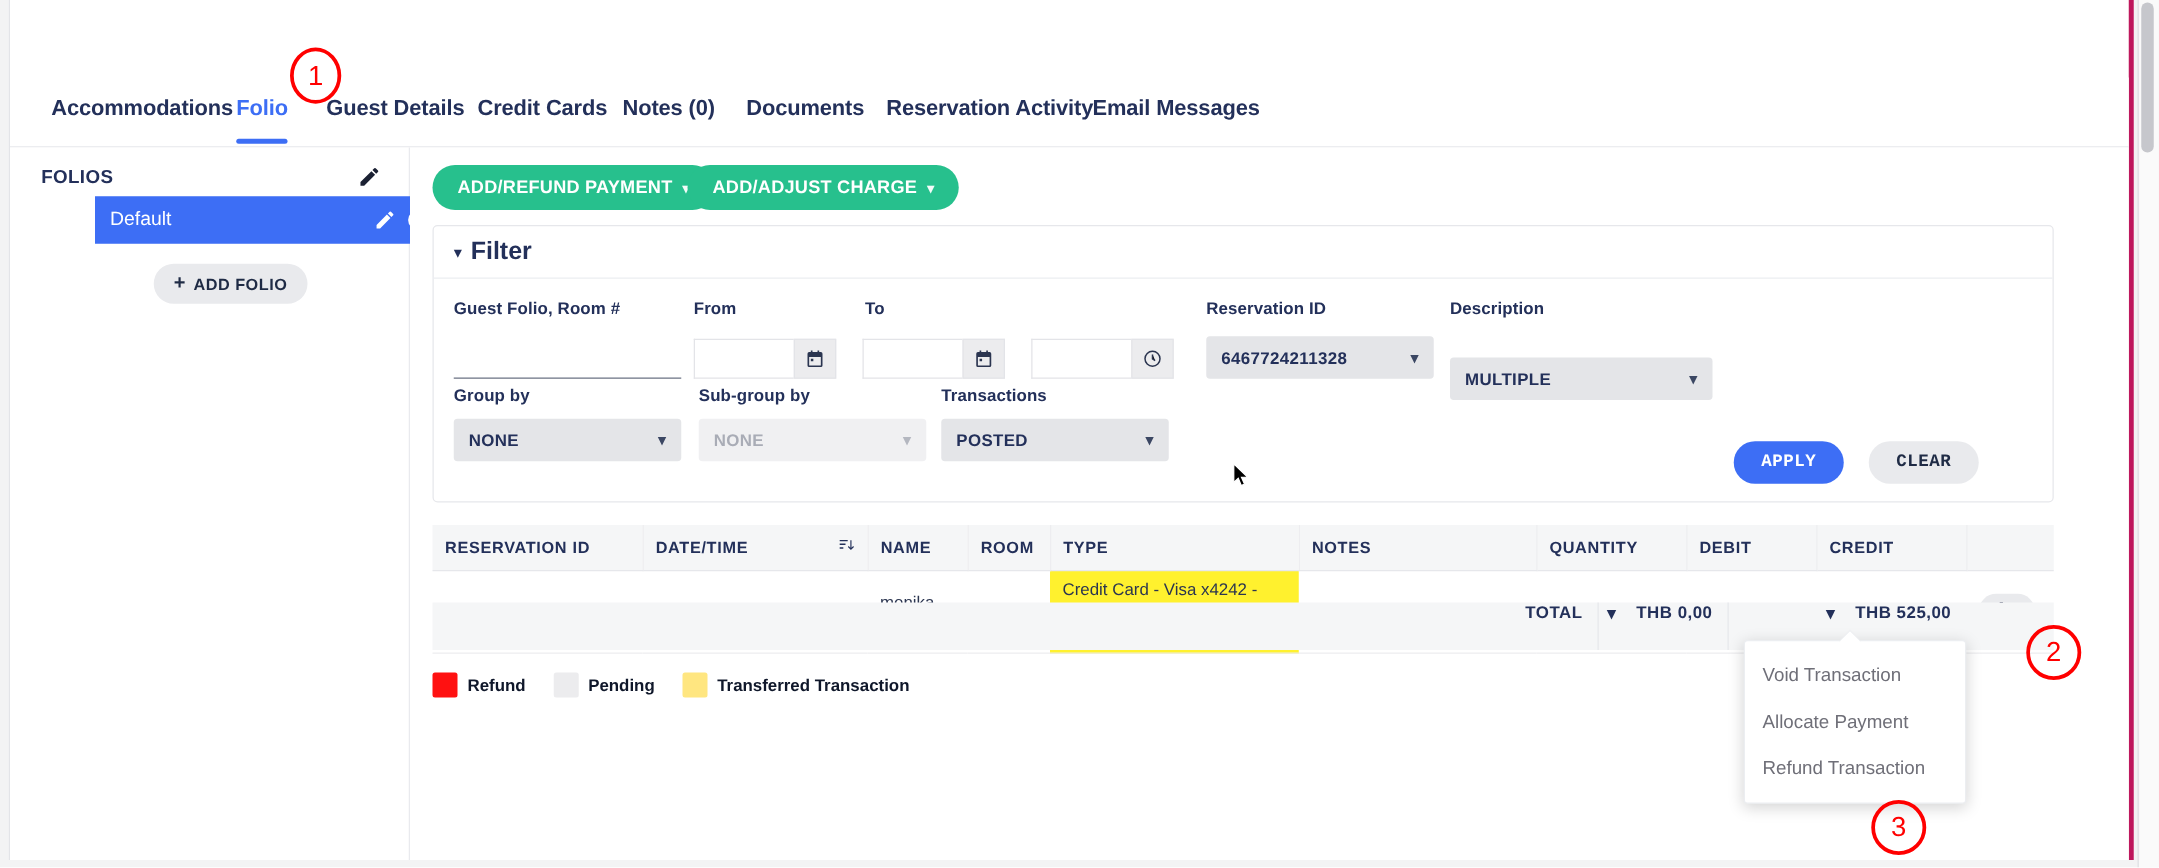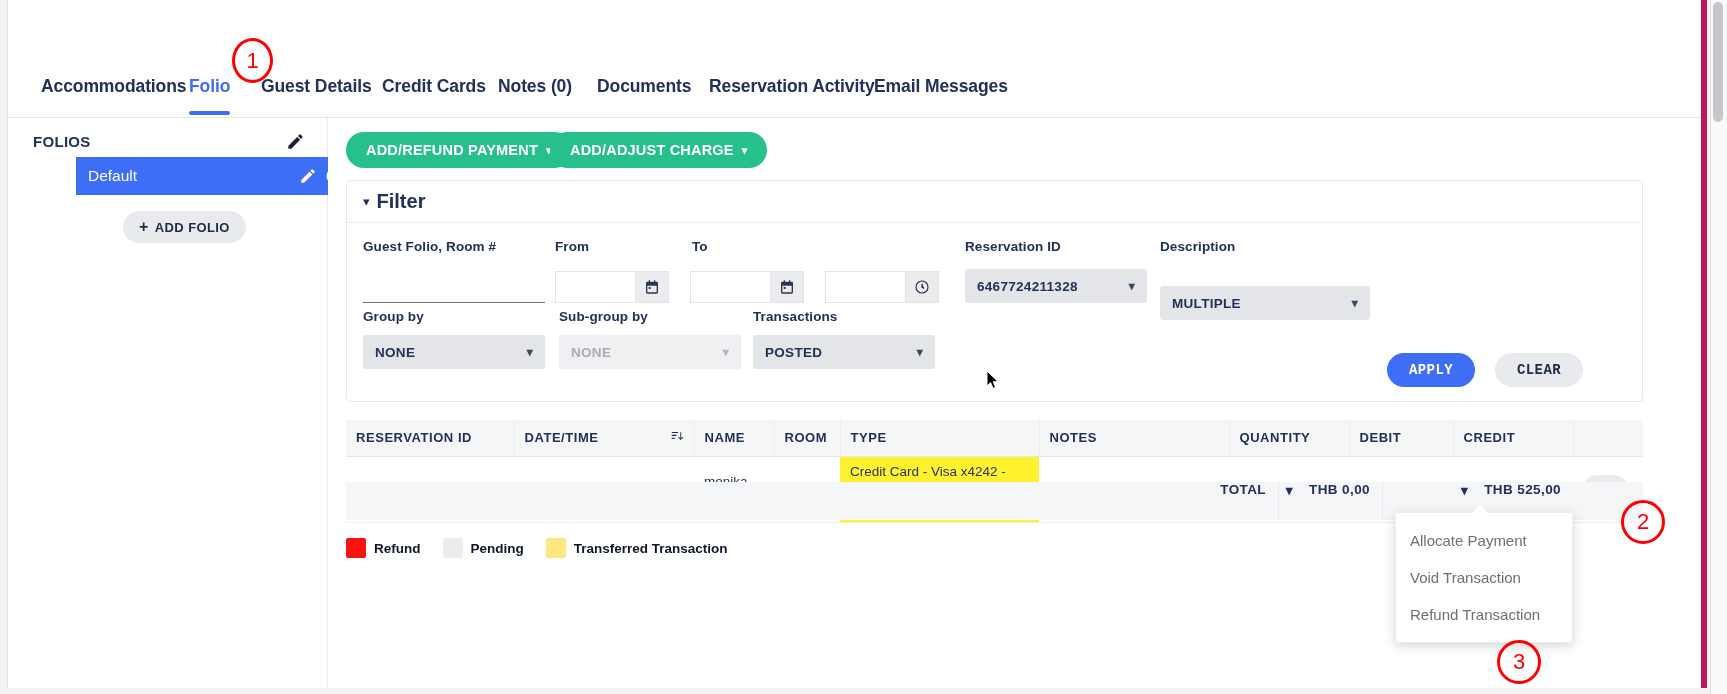--- a/index.html
+++ b/index.html
@@ -20,21 +20,21 @@
     left: 0; top: 0;
     width: 1727px; height: 694px;
     background: #f3f3f4;
   }
   #app-frame {
     position: absolute;
     left: 7px; top: 0px;
     width: 1700px; height: 688px;
     background: #ffffff;
     border-left: 1px solid #e3e4e8;
-    border-right: 6px solid #be185d;
+    border-right: 4px solid #be185d;
     overflow: hidden;
   }
   #right-gutter {
     position: absolute;
     left: 1710px; top: 0; width: 17px; height: 694px;
     background: #fafafa;
     border-left: 1px solid #dcdde1;
   }
   #right-scroll-thumb {
     position: absolute;
@@ -548,22 +548,22 @@
         <span class="legend-item">
           <span class="swatch" style="background:#ffe680"></span>
           <span>Transferred Transaction</span>
         </span>
       </div>
 
     </div>
   </div>
 
   <div id="ctx-menu">
+    <div class="ctx-item">Void Transaction</div>
     <div class="ctx-item">Allocate Payment</div>
-    <div class="ctx-item">Void Transaction</div>
     <div class="ctx-item">Refund Transaction</div>
   </div>
 
   <div class="marker" id="marker-1">1</div>
   <div class="marker" id="marker-2">2</div>
   <div class="marker" id="marker-3">3</div>
 
   <div id="cursor">
     <svg viewBox="0 0 14 20" width="14" height="20">
       <path d="M1 1 L1 16 L4.6 12.6 L7 18.4 L9.6 17.3 L7.2 11.8 L12 11.6 Z" fill="#000" stroke="#fff" stroke-width="1"></path>

